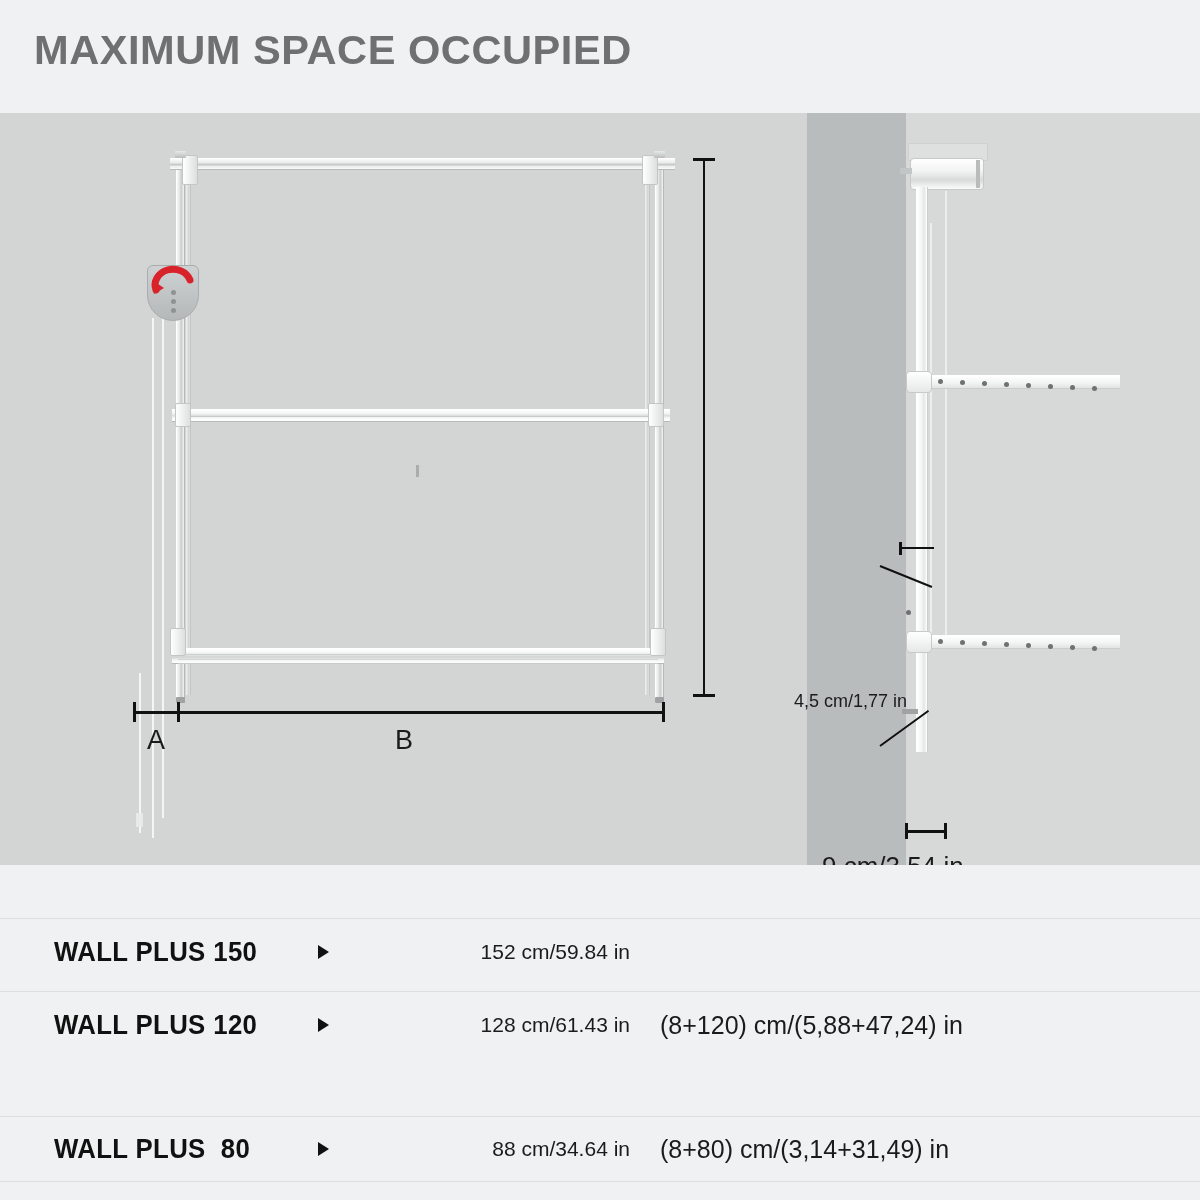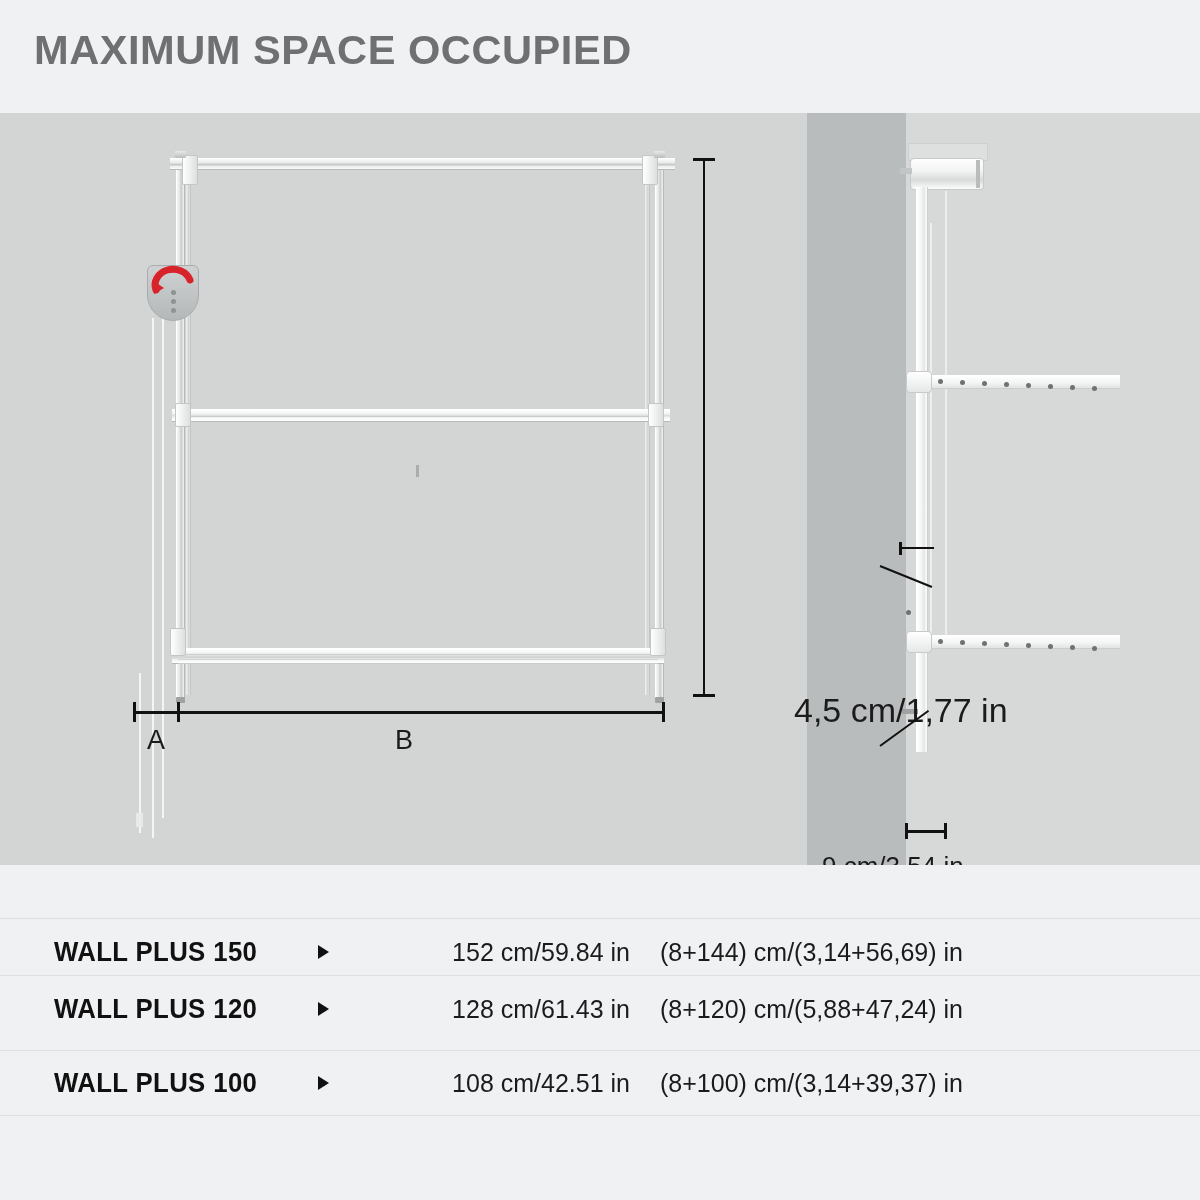--- a/index.html
+++ b/index.html
@@ -116,21 +116,21 @@
   .sv-arm-bot { left:60px; top:522px; width:200px; }
   .sv-hole { position:absolute; width:5px; height:5px; background:#6e7272; border-radius:50%; }
   .sv-hub {
     position:absolute; width:26px; height:22px;
     background:linear-gradient(to bottom,#ffffff,#e6e8e8);
     border:1px solid #c8caca; border-radius:4px;
   }
   .sv-wire { position:absolute; background:#eef0f0; width:2px; opacity:.9; }
 
   .dim-45-line { position:absolute; background:#111; height:2px; }
-  .dim-45-label { position:absolute; left:794px; top:578px; font-size:34px; color:#1b1b1b; white-space:nowrap; }
+  .dim-45-label { position:absolute; left:794px; top:578px; font-size:18px; color:#1b1b1b; white-space:nowrap; }
   .dim-9-label { position:absolute; left:822px; top:738px; font-size:26px; color:#1b1b1b; white-space:nowrap; }
   .dim-9-line { position:absolute; left:905px; top:717px; width:42px; height:3px; background:#111; }
   .dim-9-tick { position:absolute; width:3px; height:16px; background:#111; top:710px; }
   .leader { position:absolute; background:#111; height:2px; transform-origin:left center; }
 
   
   .table { position:absolute; left:0; top:865px; width:1200px; height:335px; background:#f0f1f2; }
   .ab-header {
     position:absolute; left:0; top:10px; width:1200px; text-align:center;
     font-size:25px; font-weight:bold; color:#111;
@@ -145,21 +145,21 @@
     font-size:28px; font-weight:bold; color:#111;
     white-space:pre; letter-spacing:0.4px;
   }
   .tarrow {
     position:absolute; left:318px; top:50%; transform:translateY(-50%);
     width:0; height:0; border-left:11px solid #111;
     border-top:7px solid transparent; border-bottom:7px solid transparent;
   }
   .tval1 {
     position:absolute; left:430px; top:50%; transform:translateY(-50%);
-    width:200px; text-align:right; font-size:25px; color:#1b1b1b; white-space:nowrap;
+    width:200px; text-align:right; font-size:21px; color:#1b1b1b; white-space:nowrap;
   }
   .tval2 {
     position:absolute; left:660px; top:50%; transform:translateY(-50%);
     font-size:25px; color:#1b1b1b; white-space:nowrap;
   }
 </style>
 </head>
 <body>
 
 <div class="page">
@@ -277,32 +277,31 @@
     <div class="dim-9-label">9 cm/3,54 in</div>
 
   </div>
 
   <div class="table">
 
     <div class="trow" style="top:53px;">
       <div class="tname">WALL PLUS 150</div>
       <div class="tarrow"></div>
       <div class="tval1">152 cm/59.84 in</div>
-      <div class="tval2">(8+144) cm/(3,14+56,69) in</div>
-    </div>
-
-    <div class="trow" style="top:110px;">
+    </div>
+
+    <div class="trow" style="top:126px;">
       <div class="tname">WALL PLUS 120</div>
       <div class="tarrow"></div>
       <div class="tval1">128 cm/61.43 in</div>
       <div class="tval2">(8+120) cm/(5,88+47,24) in</div>
     </div>
 
-    <div class="trow" style="top:185px;">
-      <div class="tname">WALL PLUS 100</div>
+
+    <div class="trow" style="top:251px;">
+      <div class="tname">WALL PLUS  80</div>
       <div class="tarrow"></div>
-      <div class="tval1">108 cm/42.51 in</div>
-      <div class="tval2">(8+100) cm/(3,14+39,37) in</div>
-    </div>
-
+      <div class="tval1">88 cm/34.64 in</div>
+      <div class="tval2">(8+80) cm/(3,14+31,49) in</div>
+    </div>
   </div>
 
 </div>
 
 </body></html>

